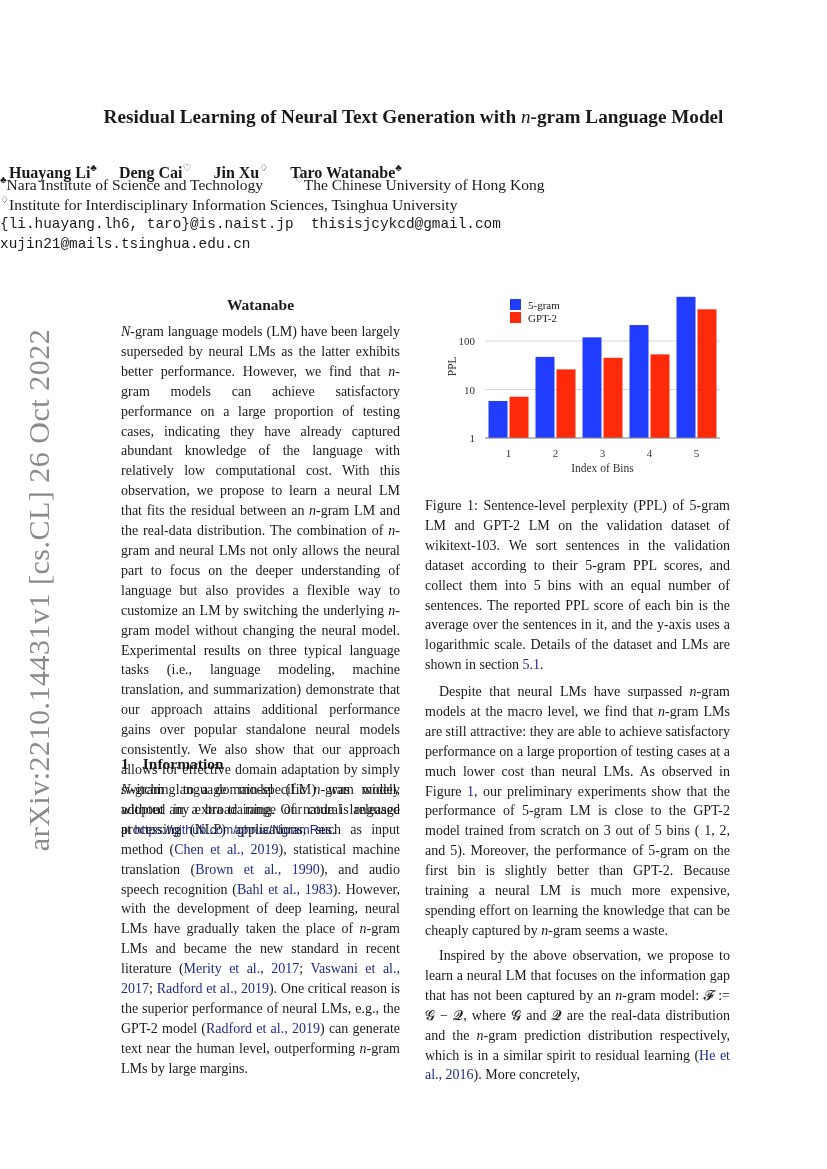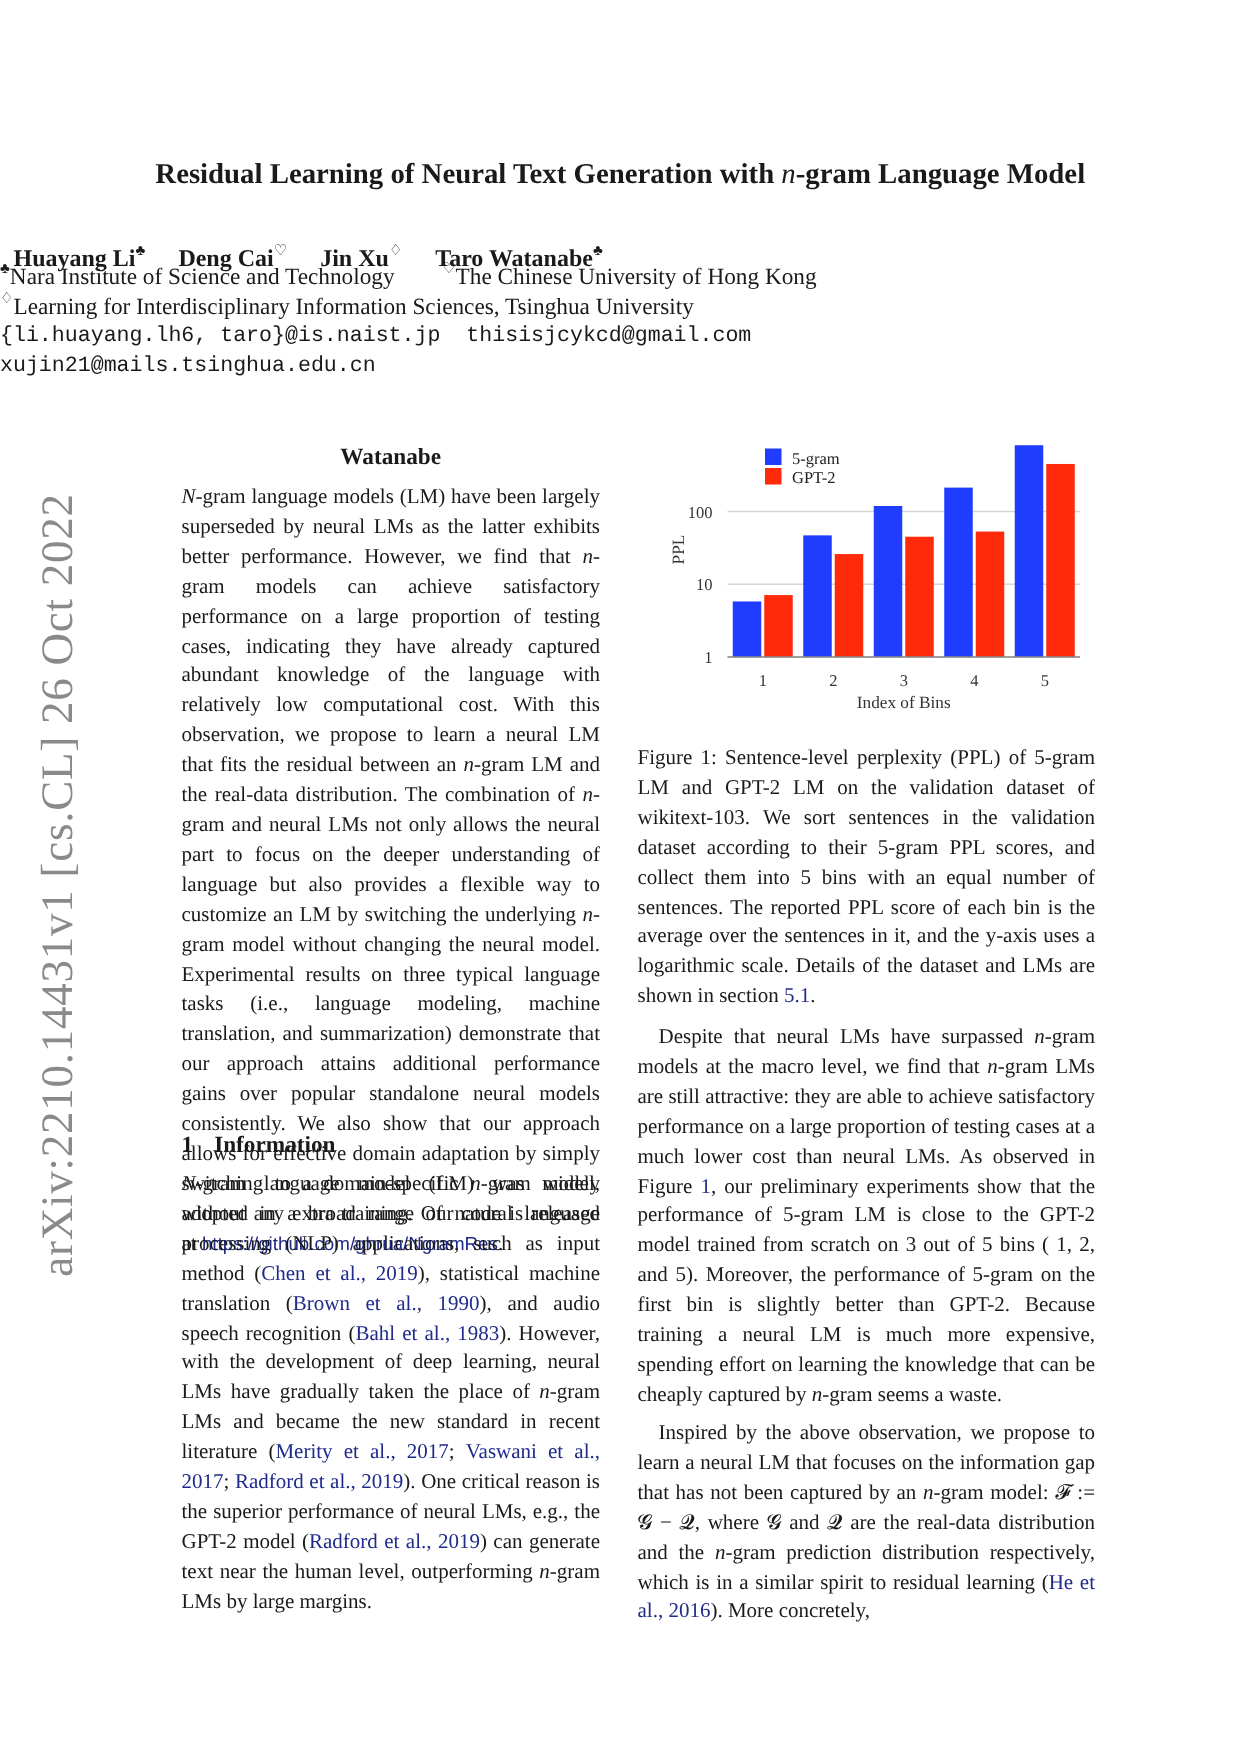--- a/index.html
+++ b/index.html
@@ -41,21 +41,21 @@
   <span class="a"><span>Deng Cai</span><span class="sup">♡</span></span>
   <span class="a"><span>Jin Xu</span><span class="sup">♢</span></span>
   <span class="a"><span>Taro Watanabe</span><span class="sup">♣</span></span>
 </div>
 <div class="affil" style="top:176px">
   <span class="sup">♣</span><span>Nara Institute of Science and Technology</span>
   <span style="display:inline-block;width:24px"></span>
   <span class="sup">♡</span><span>The Chinese University of Hong Kong</span>
 </div>
 <div class="affil" style="top:196px">
-  <span class="sup">♢</span><span>Learning for Interdisciplinary Information Sciences, Tsinghua University</span>
+  <span class="sup">♢</span><span>Institute for Interdisciplinary Information Sciences, Tsinghua University</span>
 </div>
 <div class="affil mono" style="top:216px;white-space:pre">{li.huayang.lh6, taro}@is.naist.jp  thisisjcykcd@gmail.com</div>
 <div class="affil mono" style="top:236px">xujin21@mails.tsinghua.edu.cn</div>
 
 <div class="abs-h">Watanabe</div>
 <div class="col left" style="top:322px;padding:0 0 0 0;">
   <p style="margin:0 0 0 0"><i>N</i><span>-gram language models (LM) have been largely superseded by neural LMs as the latter exhibits better performance. However, we find that </span><i>n</i><span>-gram models can achieve satisfactory performance on a large proportion of testing cases, indicating they have already captured abundant knowledge of the language with relatively low computational cost. With this observation, we propose to learn a neural LM that fits the residual between an </span><i>n</i><span>-gram LM and the real-data distribution. The combination of </span><i>n</i><span>-gram and neural LMs not only allows the neural part to focus on the deeper understanding of language but also provides a flexible way to customize an LM by switching the underlying </span><i>n</i><span>-gram model without changing the neural model. Experimental results on three typical language tasks (i.e., language modeling, machine translation, and summarization) demonstrate that our approach attains additional performance gains over popular standalone neural models consistently. We also show that our approach allows for effective domain adaptation by simply switching to a domain-specific </span><i>n</i><span>-gram model, without any extra training. Our code is released at </span><a class="link">https://github.com/ghrua/NgramRes</a><span>.</span></p>
 </div>
 
 <div class="sec-h"><span class="num">1</span><span>Information</span></div>

